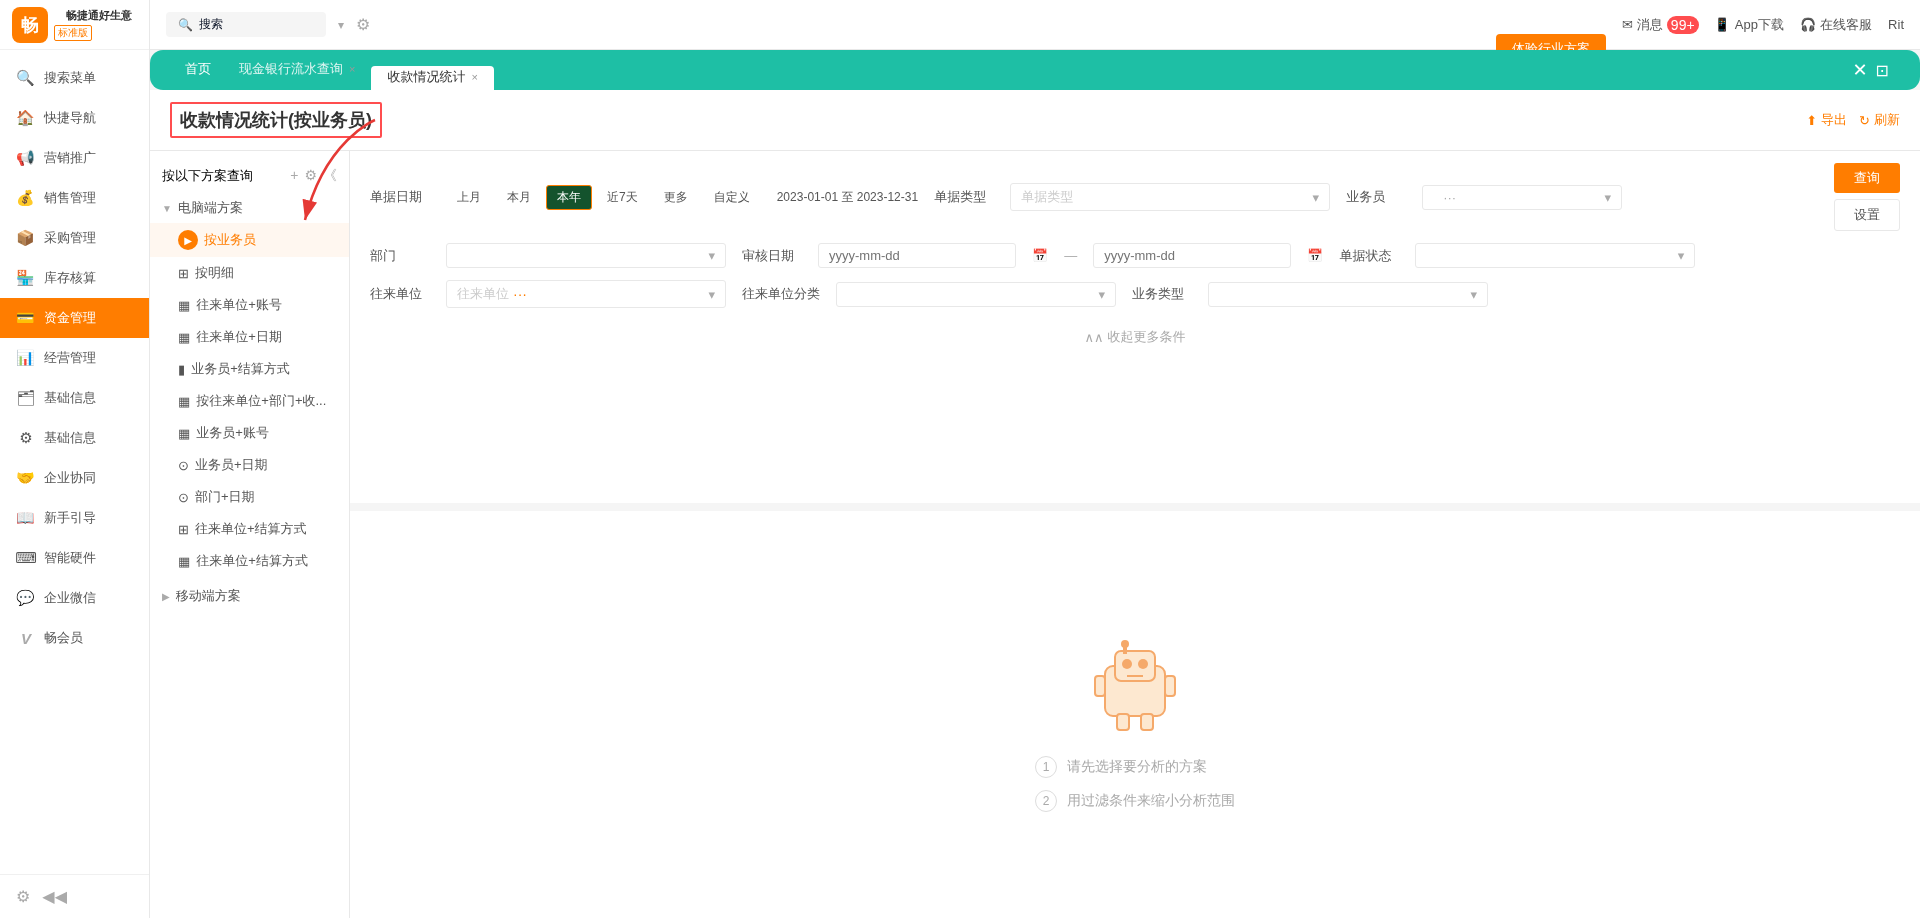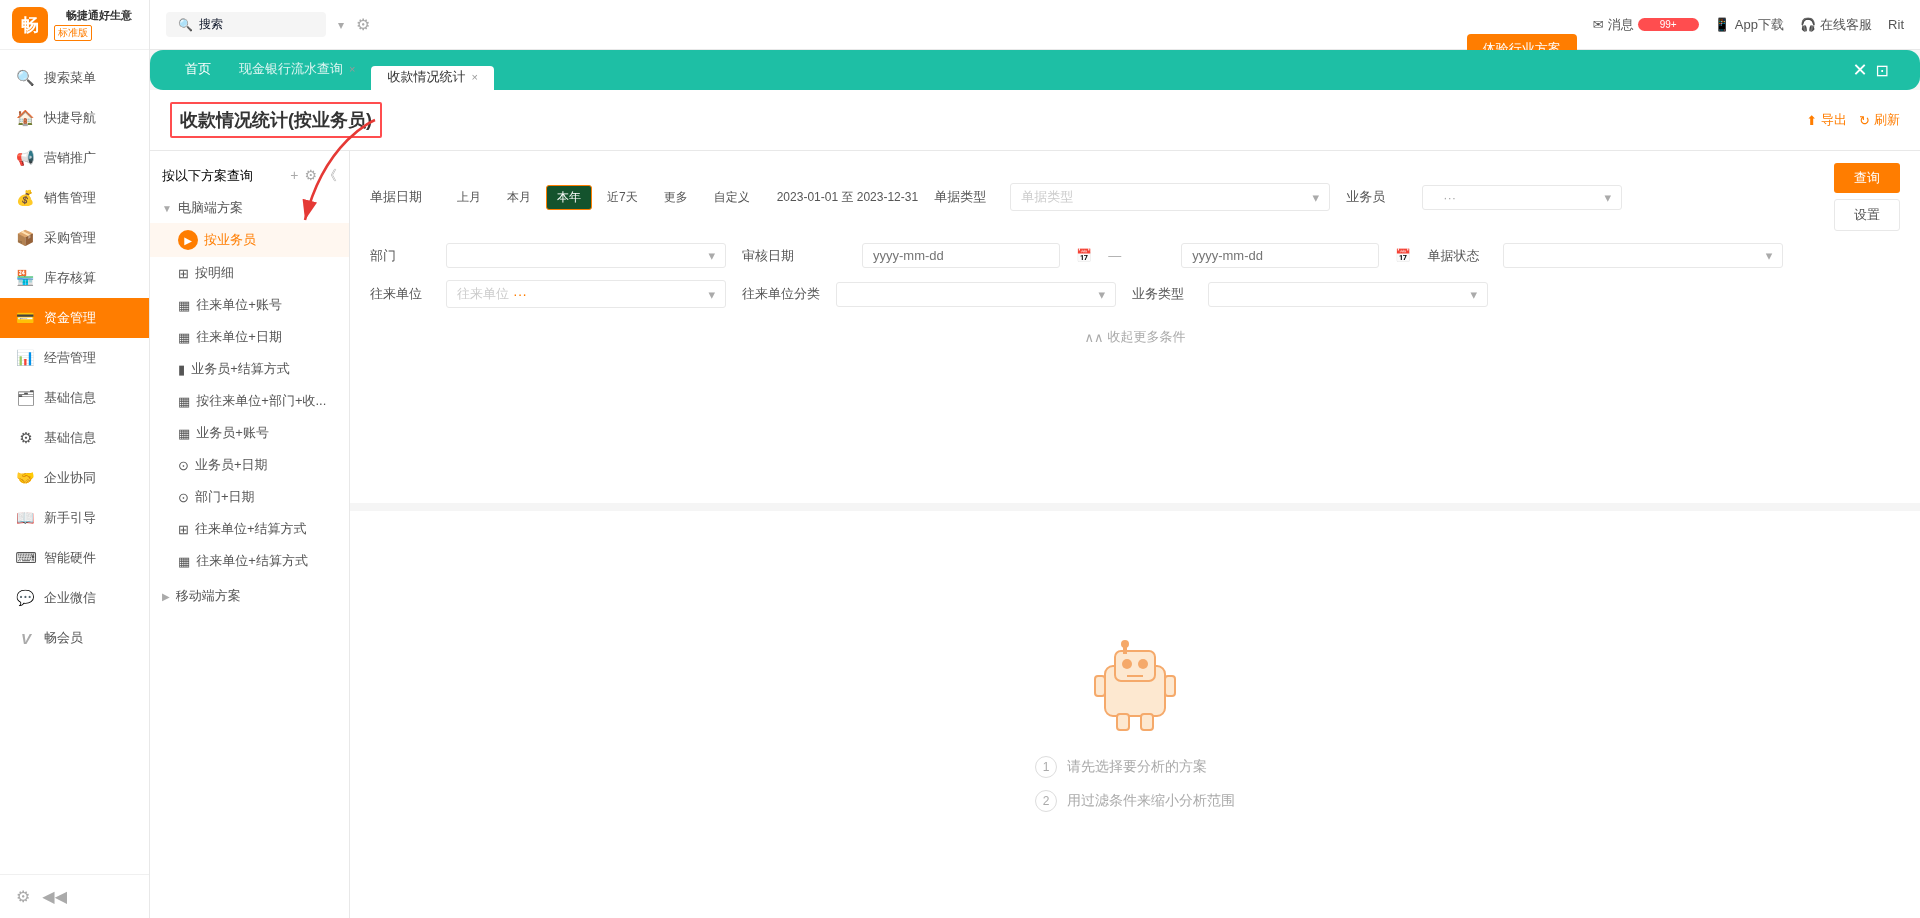--- a/index.html
+++ b/index.html
@@ -40,21 +40,21 @@
       height: 50px; background: #fff; border-bottom: 1px solid #e8e8e8;
       display: flex; align-items: center; padding: 0 16px; justify-content: space-between;
     }
     .topbar-left { display: flex; align-items: center; gap: 12px; }
     .topbar-search {
       background: #f5f5f5; border-radius: 4px; padding: 4px 12px; font-size: 12px;
       color: #aaa; display: flex; align-items: center; gap: 6px; min-width: 160px;
     }
     .topbar-right { display: flex; align-items: center; gap: 16px; }
     .topbar-right-btn { display: flex; align-items: center; gap: 4px; color: #555; font-size: 13px; cursor: pointer; }
-    .badge { background: #ff4d4f; color: #fff; border-radius: 10px; font-size: 10px; padding: 1px 22px; }
+    .badge { background: #ff4d4f; color: #fff; border-radius: 10px; font-size: 14px; padding: 1px 4px; }
     .trial-btn {
       background: #ff7d00; color: #fff; border: none; border-radius: 4px;
       padding: 6px 16px; font-size: 13px; cursor: pointer; margin-top: 48px;
     }
     .gear-icon { color: #aaa; font-size: 16px; cursor: pointer; }
     .arrow-icon { color: #aaa; font-size: 12px; }
 
     
     .tabbar {
       height: 40px; background: #1ebfa5; display: flex; align-items: stretch;
@@ -134,21 +134,21 @@
     .filter-date-text { font-size: 12px; color: #555; }
     .filter-select {
       display: flex; align-items: center; gap: 4px; border: 1px solid #e8e8e8;
       border-radius: 3px; padding: 4px 10px; min-width: 200px; cursor: pointer;
       font-size: 13px; color: #555; background: #fff;
     }
     .filter-select .chevron { margin-left: auto; color: #aaa; }
     .filter-select-wide { min-width: 320px; }
     .filter-input {
       border: 1px solid #e8e8e8; border-radius: 3px; padding: 4px 10px;
-      min-width: 140px; font-size: 13px; color: #555; margin-left: 44px;
+      min-width: 140px; font-size: 13px; color: #555;
     }
     .filter-dash { color: #aaa; }
     .filter-calendar { color: #aaa; cursor: pointer; }
     .filter-more { color: #ff7d00; cursor: pointer; font-size: 14px; }
 
     .filter-btn {
       background: #ff7d00; color: #fff; border: none; border-radius: 3px;
       padding: 6px 20px; font-size: 13px; cursor: pointer;
     }
     .setting-btn {

